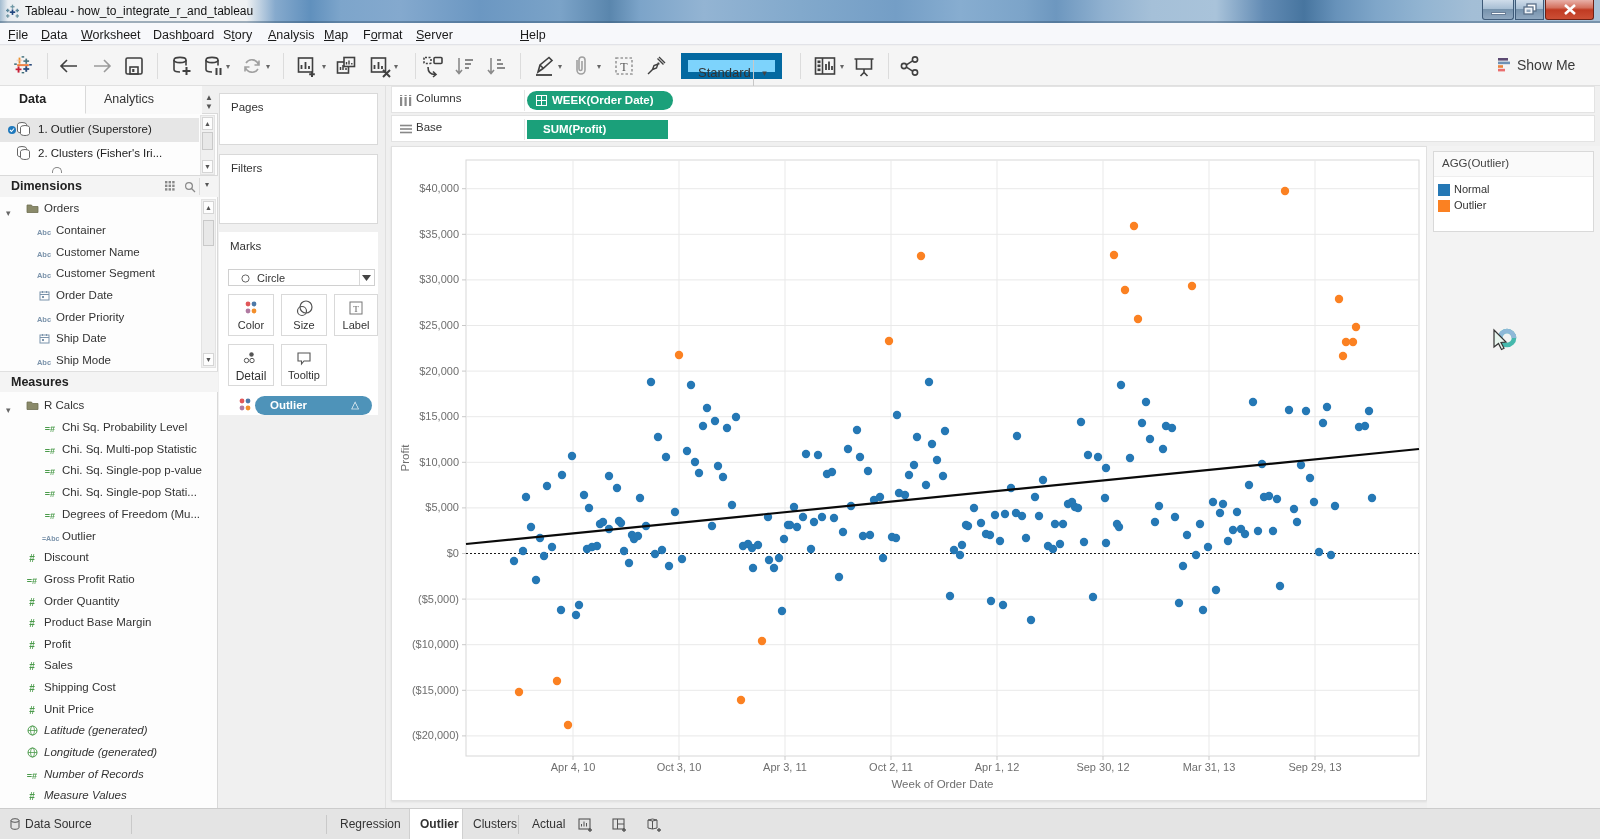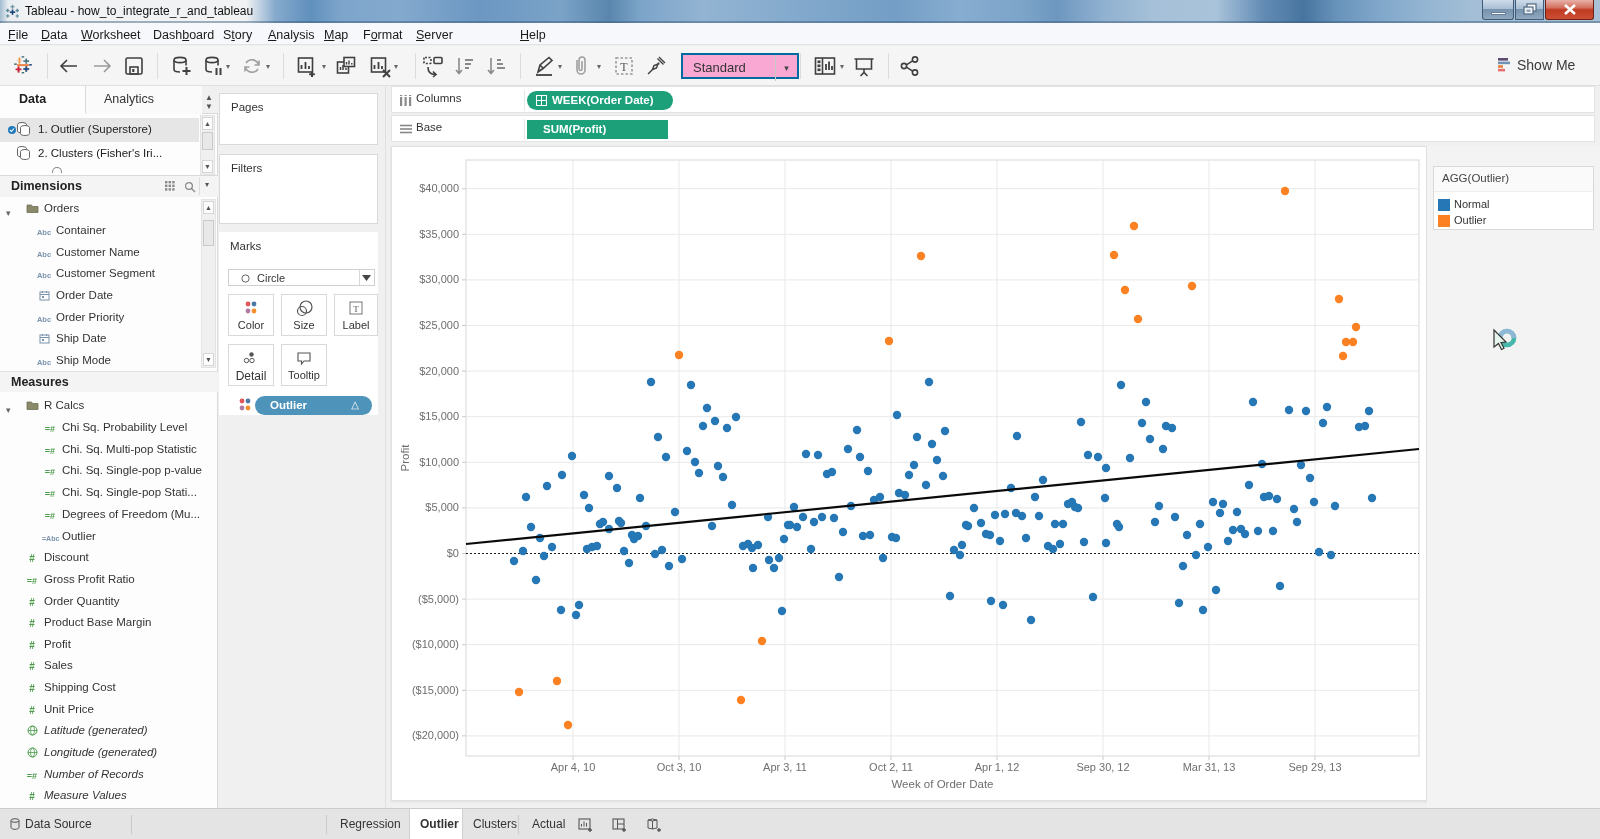--- a/index.html
+++ b/index.html
@@ -151,21 +151,21 @@
     <path d="M8 6 V16 a4 4 0 0 0 8 0 V6 a3 3 0 0 0 -6 0 V15 a1.5 1.5 0 0 0 3 0 V7" stroke="#a0a0a0"></path>
   </svg>
 <span style="position:absolute;left:597px;top:62px;font-size:8px;color:#666;">▾</span>
 <svg style="position:absolute;left:612px;top:54px" width="24" height="24" viewBox="0 0 24 24" fill="none" stroke="#404040" stroke-width="1.6">
     <rect x="4" y="4" width="16" height="16" stroke="#999" stroke-dasharray="2.5,2"></rect>
     <text x="12" y="16.5" font-size="12" fill="#555" stroke="none" text-anchor="middle" font-family="Liberation Serif,serif">T</text>
   </svg>
 <svg style="position:absolute;left:644px;top:54px" width="24" height="24" viewBox="0 0 24 24" fill="none" stroke="#404040" stroke-width="1.6">
     <path d="M13.5 4.5 L19.5 10.5 M15 3 L21 9 M15.5 9.5 L10 11.5 L8.5 15.5 L4 20 M8.5 15.5 L12.5 14 L14.5 8.5" stroke="#404040" stroke-width="1.4"></path>
   </svg>
-<div style="position:absolute;left:681px;top:53px;width:118px;height:26px;background:#f9a8d4;border:2px solid #0369a1;">
+<div style="position:absolute;left:681px;top:53px;width:101px;height:26px;background:#7dd3fc;border:7px solid #0369a1;">
     <span style="position:absolute;left:10px;top:5px;font-size:13px;color:#333;">Standard</span>
     <div style="position:absolute;right:0;top:0;width:22px;height:26px;border-left:1px solid #c8c8c8;text-align:center;"><span style="font-size:9px;color:#444;line-height:26px;">▾</span></div>
   </div>
 <div style="position:absolute;left:800px;top:53px;width:1px;height:26px;background:#dcdcdc;"></div>
 <svg style="position:absolute;left:813px;top:54px" width="24" height="24" viewBox="0 0 24 24" fill="none" stroke="#404040" stroke-width="1.6">
     <rect x="2.5" y="4" width="19" height="16" stroke="#404040"></rect>
     <path d="M9.5 4 V20" stroke="#404040"></path>
     <rect x="4.5" y="6.5" width="3" height="2.6" fill="#404040" stroke="none"></rect>
     <rect x="4.5" y="10.5" width="3" height="2.6" fill="#404040" stroke="none"></rect>
     <rect x="4.5" y="14.5" width="3" height="2.6" fill="#404040" stroke="none"></rect>
@@ -783,21 +783,21 @@
 <circle cx="962" cy="196" r="4.2" fill="#fb8122"></circle>
 <circle cx="952" cy="210" r="4.2" fill="#fb8122"></circle>
 <circle cx="128" cy="546" r="4.2" fill="#fb8122"></circle>
 <circle cx="166" cy="535" r="4.2" fill="#fb8122"></circle>
 <circle cx="177" cy="579" r="4.2" fill="#fb8122"></circle>
 <circle cx="350" cy="554" r="4.2" fill="#fb8122"></circle>
 <circle cx="371" cy="495" r="4.2" fill="#fb8122"></circle>
 <line x1="75" y1="398" x2="1028" y2="303" stroke="#0a0a0a" stroke-width="2.2"></line>
 </svg>
 <div style="position:absolute;left:1427px;top:146px;width:173px;height:662px;background:#f3f3f3;"></div>
-<div style="position:absolute;left:1433px;top:166px;width:161px;height:64px;background:#fff;border:1px solid #d9d9d9;">
+<div style="position:absolute;left:1433px;top:151px;width:161px;height:81px;background:#fff;border:1px solid #d9d9d9;">
     <div style="position:absolute;left:0;top:0;width:159px;height:25px;background:#fafafa;border-bottom:1px solid #eee;">
       <span style="position:absolute;left:8px;top:5px;font-size:11.5px;color:#444;">AGG(Outlier)</span>
     </div>
     <div style="position:absolute;left:4px;top:32px;width:12px;height:12px;background:#2578b5;"></div>
     <span style="position:absolute;left:20px;top:31px;font-size:11px;color:#333;">Normal</span>
     <div style="position:absolute;left:4px;top:48px;width:12px;height:12px;background:#fb8122;"></div>
     <span style="position:absolute;left:20px;top:47px;font-size:11px;color:#333;">Outlier</span>
   </div>
 <svg style="position:absolute;left:1490px;top:327px" width="28" height="30" viewBox="0 0 28 30">
 <circle cx="17" cy="11" r="7" fill="none" stroke="#45b8ac" stroke-width="4.6"></circle>

